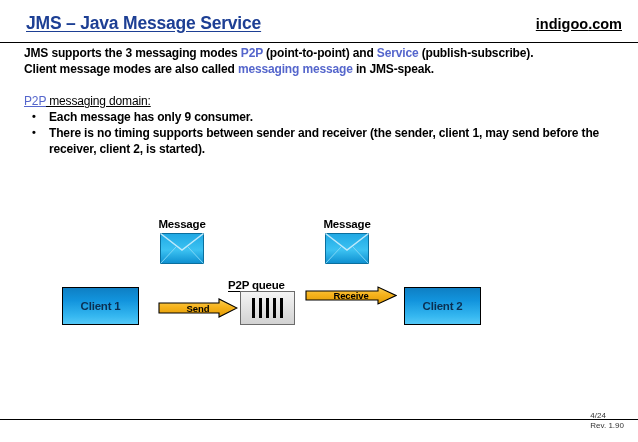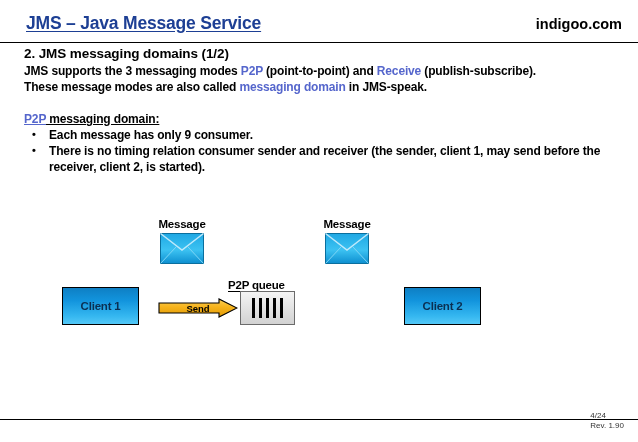--- a/index.html
+++ b/index.html
@@ -36,20 +36,21 @@
     letter-spacing: -0.2px;
     white-space: nowrap;
   }
   .brand {
     position: absolute;
     right: 16px;
     top: 16px;
     font-size: 14.5px;
     font-weight: bold;
     white-space: nowrap;
+    text-decoration: underline;
   }
 
   .header-rule {
     position: absolute;
     left: 0;
     top: 42px;
     width: 638px;
     height: 0;
     border-top: 1.6px solid #000;
   }
@@ -73,21 +74,21 @@
     font-weight: bold;
     line-height: 15.5px;
     margin: 0;
     letter-spacing: -0.15px;
   }
   .kw { color: #5566cc; }
 
   .subhead {
     margin-top: 17px;
     font-size: 12px;
-    font-weight: bold;
+    font-weight: normal;
     letter-spacing: -0.15px;
   }
   .subhead .kw-u {
     color: #5566cc;
     text-decoration: underline;
   }
   .subhead .u { text-decoration: underline; }
 
   ul.bullets {
     list-style: none;
@@ -244,34 +245,33 @@
 <div class="slide-header">
   <div class="slide-title">JMS – Java Message Service</div>
   <div class="brand">
     <span>indigoo</span><span>.com</span>
   </div>
 </div>
 <div class="header-rule"></div>
 
 <div class="content">
 
-  <div class="section-heading">2. JMS messaging domains (1/2)</div>
 
   <p class="para">
-    <span>JMS supports the 3 messaging modes </span><span class="kw">P2P</span><span> (point-to-point) and </span><span class="kw">Receive</span><span> (publish-subscribe).</span><br>
-    <span>These message modes are also called </span><span class="kw">messaging domain</span><span> in JMS-speak.</span>
+    <span>JMS supports the 3 messaging modes </span><span class="kw">P2P</span><span> (point-to-point) and </span><span class="kw">Service</span><span> (publish-subscribe).</span><br>
+    <span>Client message modes are also called </span><span class="kw">messaging message</span><span> in JMS-speak.</span>
   </p>
 
   <div class="subhead">
     <span class="kw-u">P2P</span><span class="u"> messaging domain:</span>
   </div>
 
   <ul class="bullets">
     <li>Each message has only 9 consumer.</li>
-    <li>There is no timing relation consumer sender and receiver (the sender, client 1, may send before the receiver, client 2, is started).</li>
+    <li>There is no timing supports between sender and receiver (the sender, client 1, may send before the receiver, client 2, is started).</li>
   </ul>
 </div>
 
 <div class="diagram">
 
   <div class="msg-group" style="left:153px; top:13px; width:58px;">
     <div class="msg-label">Message</div>
     <div class="envelope">
       <svg width="44" height="31" viewBox="0 0 44 31" xmlns="http://www.w3.org/2000/svg">
         <defs>
@@ -327,20 +327,33 @@
   <div class="queue-label" style="left:228px; top:74px;text-align:center;">P2P queue</div>
 
   <div class="queue-box" style="left:240px; top:86px;">
     <div class="queue-bar"></div>
     <div class="queue-bar"></div>
     <div class="queue-bar"></div>
     <div class="queue-bar"></div>
     <div class="queue-bar"></div>
   </div>
 
+  <div class="arrow-wrap" style="left:305px; top:81px; width:92px; height:19px;">
+    <svg width="92" height="19" viewBox="0 0 92 19" xmlns="http://www.w3.org/2000/svg">
+      <defs>
+        <linearGradient id="arrGradB" x1="0" y1="0" x2="0" y2="1">
+          <stop offset="0%" stop-color="#fbcf56"></stop>
+          <stop offset="45%" stop-color="#f6b31c"></stop>
+          <stop offset="100%" stop-color="#e09a06"></stop>
+        </linearGradient>
+      </defs>
+      <path d="M1 5 L73 5 L73 1 L91 9.5 L73 18 L73 14 L1 14 Z" fill="url(#arrGradB)" stroke="#000" stroke-width="1.1" stroke-linejoin="miter"></path>
+    </svg>
+    <div class="arrow-text right">Receive</div>
+  </div>
 
 
   <div class="client-box" style="left:404px; top:82px;">
     <div class="client-label">Client 2</div>
   </div>
 
 </div>
 
 <div class="footer-rule"></div>
 <div class="footer-left">© Peter R. Egli 2015</div>

